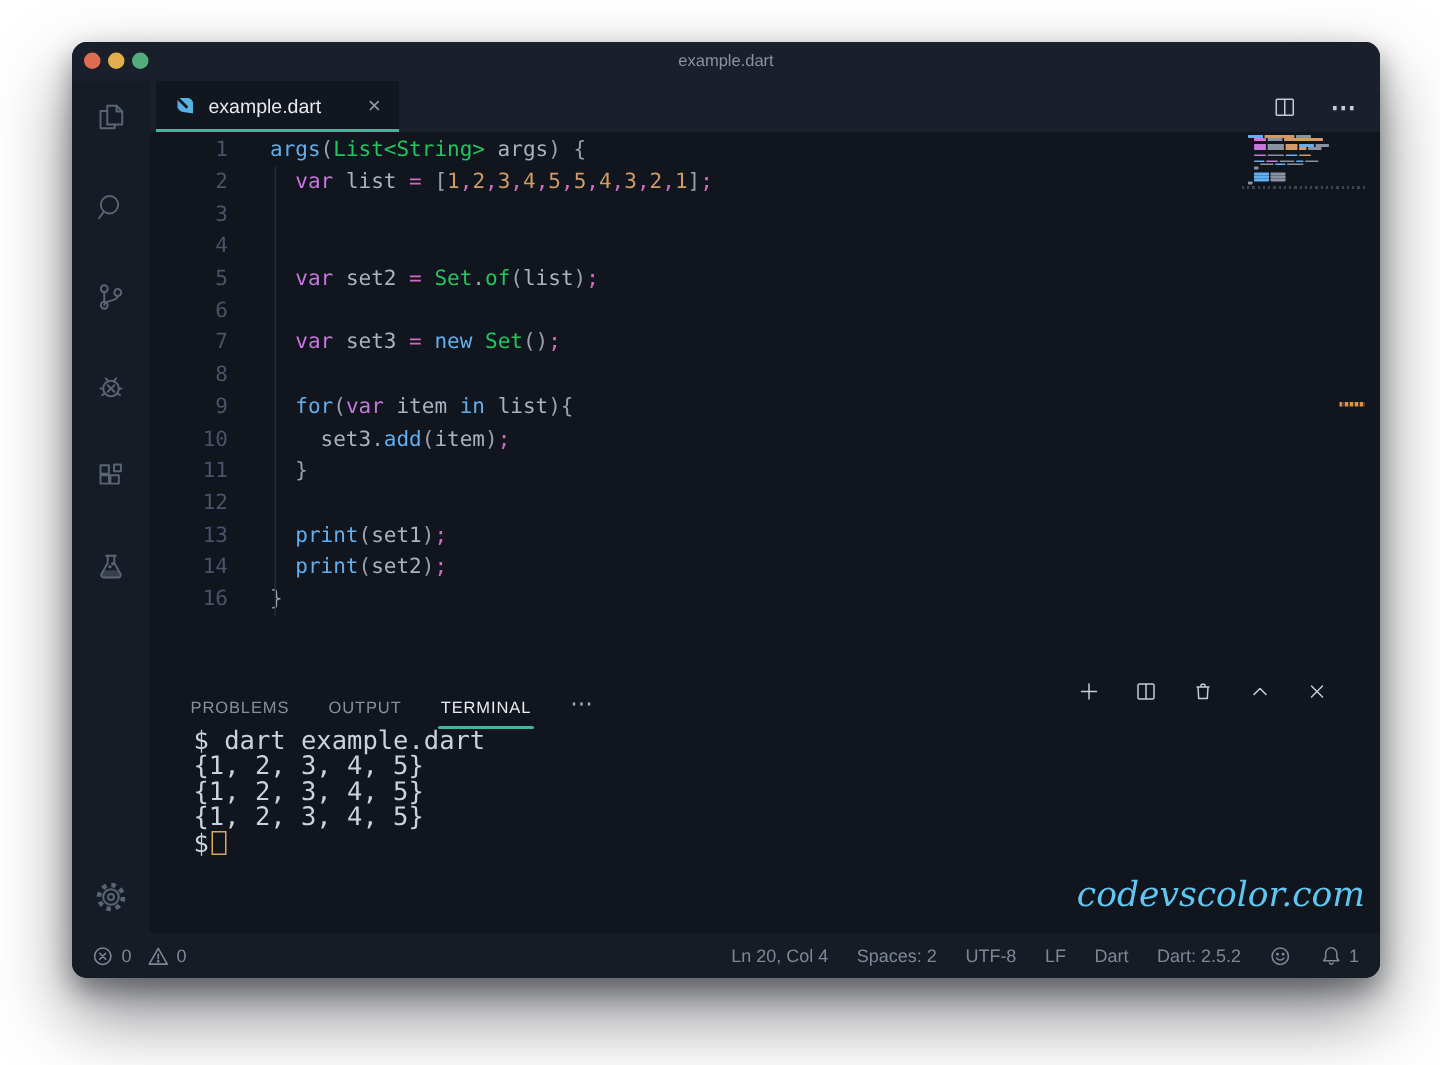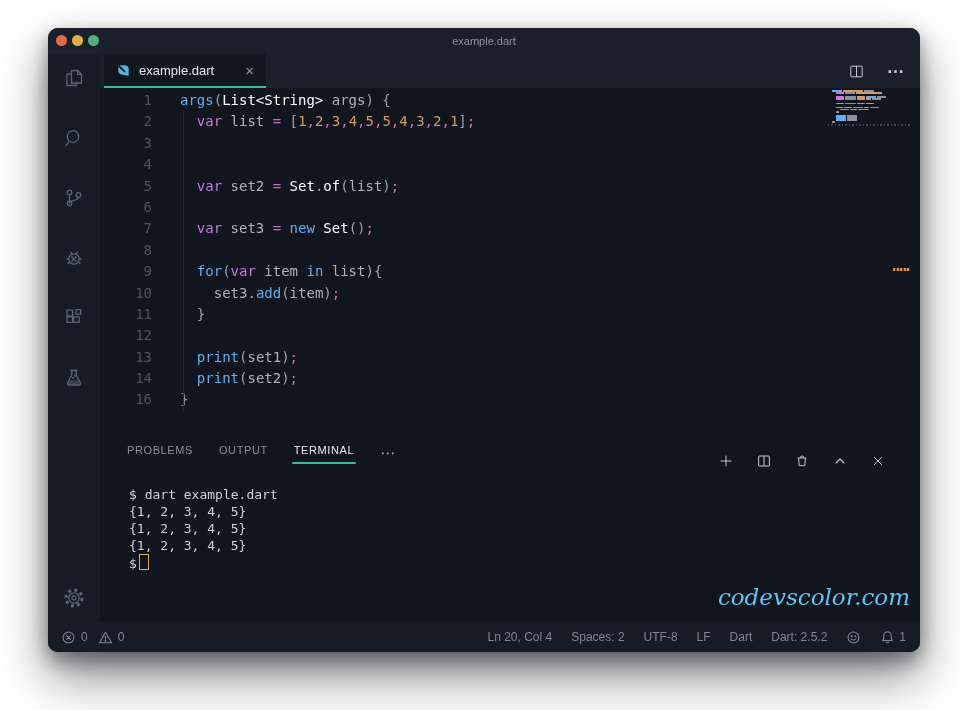--- a/index.html
+++ b/index.html
@@ -29,47 +29,47 @@
   .tab-actions svg{width:17px;height:17px;display:block}
   
   .code-area{position:absolute;left:52px;top:60px;right:0;height:356px;background:#10151e;
     font-family:"DejaVu Sans Mono",monospace;font-size:14px;line-height:21.4px;padding-top:2px;box-sizing:border-box}
   .code-line{display:flex;height:21.4px}
   .ln{width:52px;text-align:right;color:#4a5468;flex:none;user-select:none}
   .code{margin-left:28px;white-space:pre}
   .indent-guide{position:absolute;left:83px;top:23px;width:1px;height:300px;background:#232b38}
   .tk-tx{color:#a9b2c0}.tk-pl{color:#98a1ae}.tk-kw{color:#c678dd}
   .tk-kwi{color:#61afef;}.tk-fn{color:#61afef}
-  .tk-ty{color:#ffffff}.tk-num{color:#d19a66}.tk-op{color:#d16dc0}
+  .tk-ty{color:#22c55e}.tk-num{color:#d19a66}.tk-op{color:#d16dc0}
   
   .minimap{position:absolute;left:784px;top:62px;width:74px}
   .mm-row{display:flex;gap:1px;height:1.6px;margin-bottom:.5px}
   .mm-row span{display:block;height:100%;border-radius:.5px}
   .mm-fn{background:#61afef}.mm-ty{background:#d19a66}.mm-kw{background:#c678dd}
   .mm-tx{background:#8892a0}.mm-num{background:#d19a66}
   .mm-dots{position:absolute;left:780px;top:96px;width:84px;height:2px;
     background:repeating-linear-gradient(90deg,#3b4452 0 1.5px,transparent 1.5px 3.5px)}
   .ruler-marker{position:absolute;left:845px;top:240px;width:17px;height:3px;
     background:repeating-linear-gradient(90deg,#e09142 0 2px,rgba(224,145,66,.3) 2px 3.5px)}
   
   .panel{position:absolute;left:52px;top:416px;right:0;height:178px;background:#10151e}
-  .panel-header{position:absolute;left:0;top:0;right:12px;height:34px;display:flex;align-items:flex-start}
+  .panel-header{position:absolute;left:0;top:0;right:12px;height:34px;display:flex;align-items:flex-end}
   .panel-tabs{display:flex;gap:26px;padding-left:27px;font-size:11px;letter-spacing:.6px;color:#878f9c}
   .panel-tab{position:relative;cursor:default}
   .panel-tab.active{color:#e9ecf1}
   .panel-tab.active::after{content:"";position:absolute;left:-2px;right:-2px;bottom:-8px;height:2px;background:#3fb79c;border-radius:1px}
   .panel-more{margin-left:26px;color:#aab0bb;font-size:15px;letter-spacing:1px}
   .terminal-select{position:absolute;left:408px;top:5px;width:192px;height:24px;background:#1c222e;
     border:1px solid #303847;border-radius:5px;box-sizing:border-box;display:flex;align-items:center;
     padding:0 8px;font-size:12px;color:#ccd1da}
   .select-arrows{margin-left:auto;color:#b6bcc8}
   .panel-actions{position:absolute;right:22px;top:0;height:34px;display:flex;align-items:center;gap:22px;color:#c6ccd6}
   .panel-actions svg{width:16px;height:16px;display:block}
   .terminal{position:absolute;left:0;top:42px;right:0;padding-left:29px;
-    font-family:"DejaVu Sans Mono",monospace;font-size:13px;line-height:17px;color:#ccd1da}
+    font-family:"DejaVu Sans Mono",monospace;font-size:17px;line-height:17px;color:#ccd1da}
   .terminal-line{white-space:pre}
   .cursor{display:inline-block;width:8px;height:14px;border:1.5px solid #dca85e;vertical-align:-2px;margin-left:2px}
   
   .watermark{position:absolute;right:10px;top:556px;font-family:"DejaVu Serif",serif;
     font-style:italic;font-size:23px;color:#5fc6f2}
   
   .statusbar{position:absolute;left:0;right:0;bottom:0;height:30px;background:#161c26;
     display:flex;align-items:center;color:#7e8795;font-size:12px}
   .status-left{display:flex;align-items:center;gap:5px;padding-left:13px}
   .status-left svg,.status-right svg{width:15px;height:15px;display:block}

